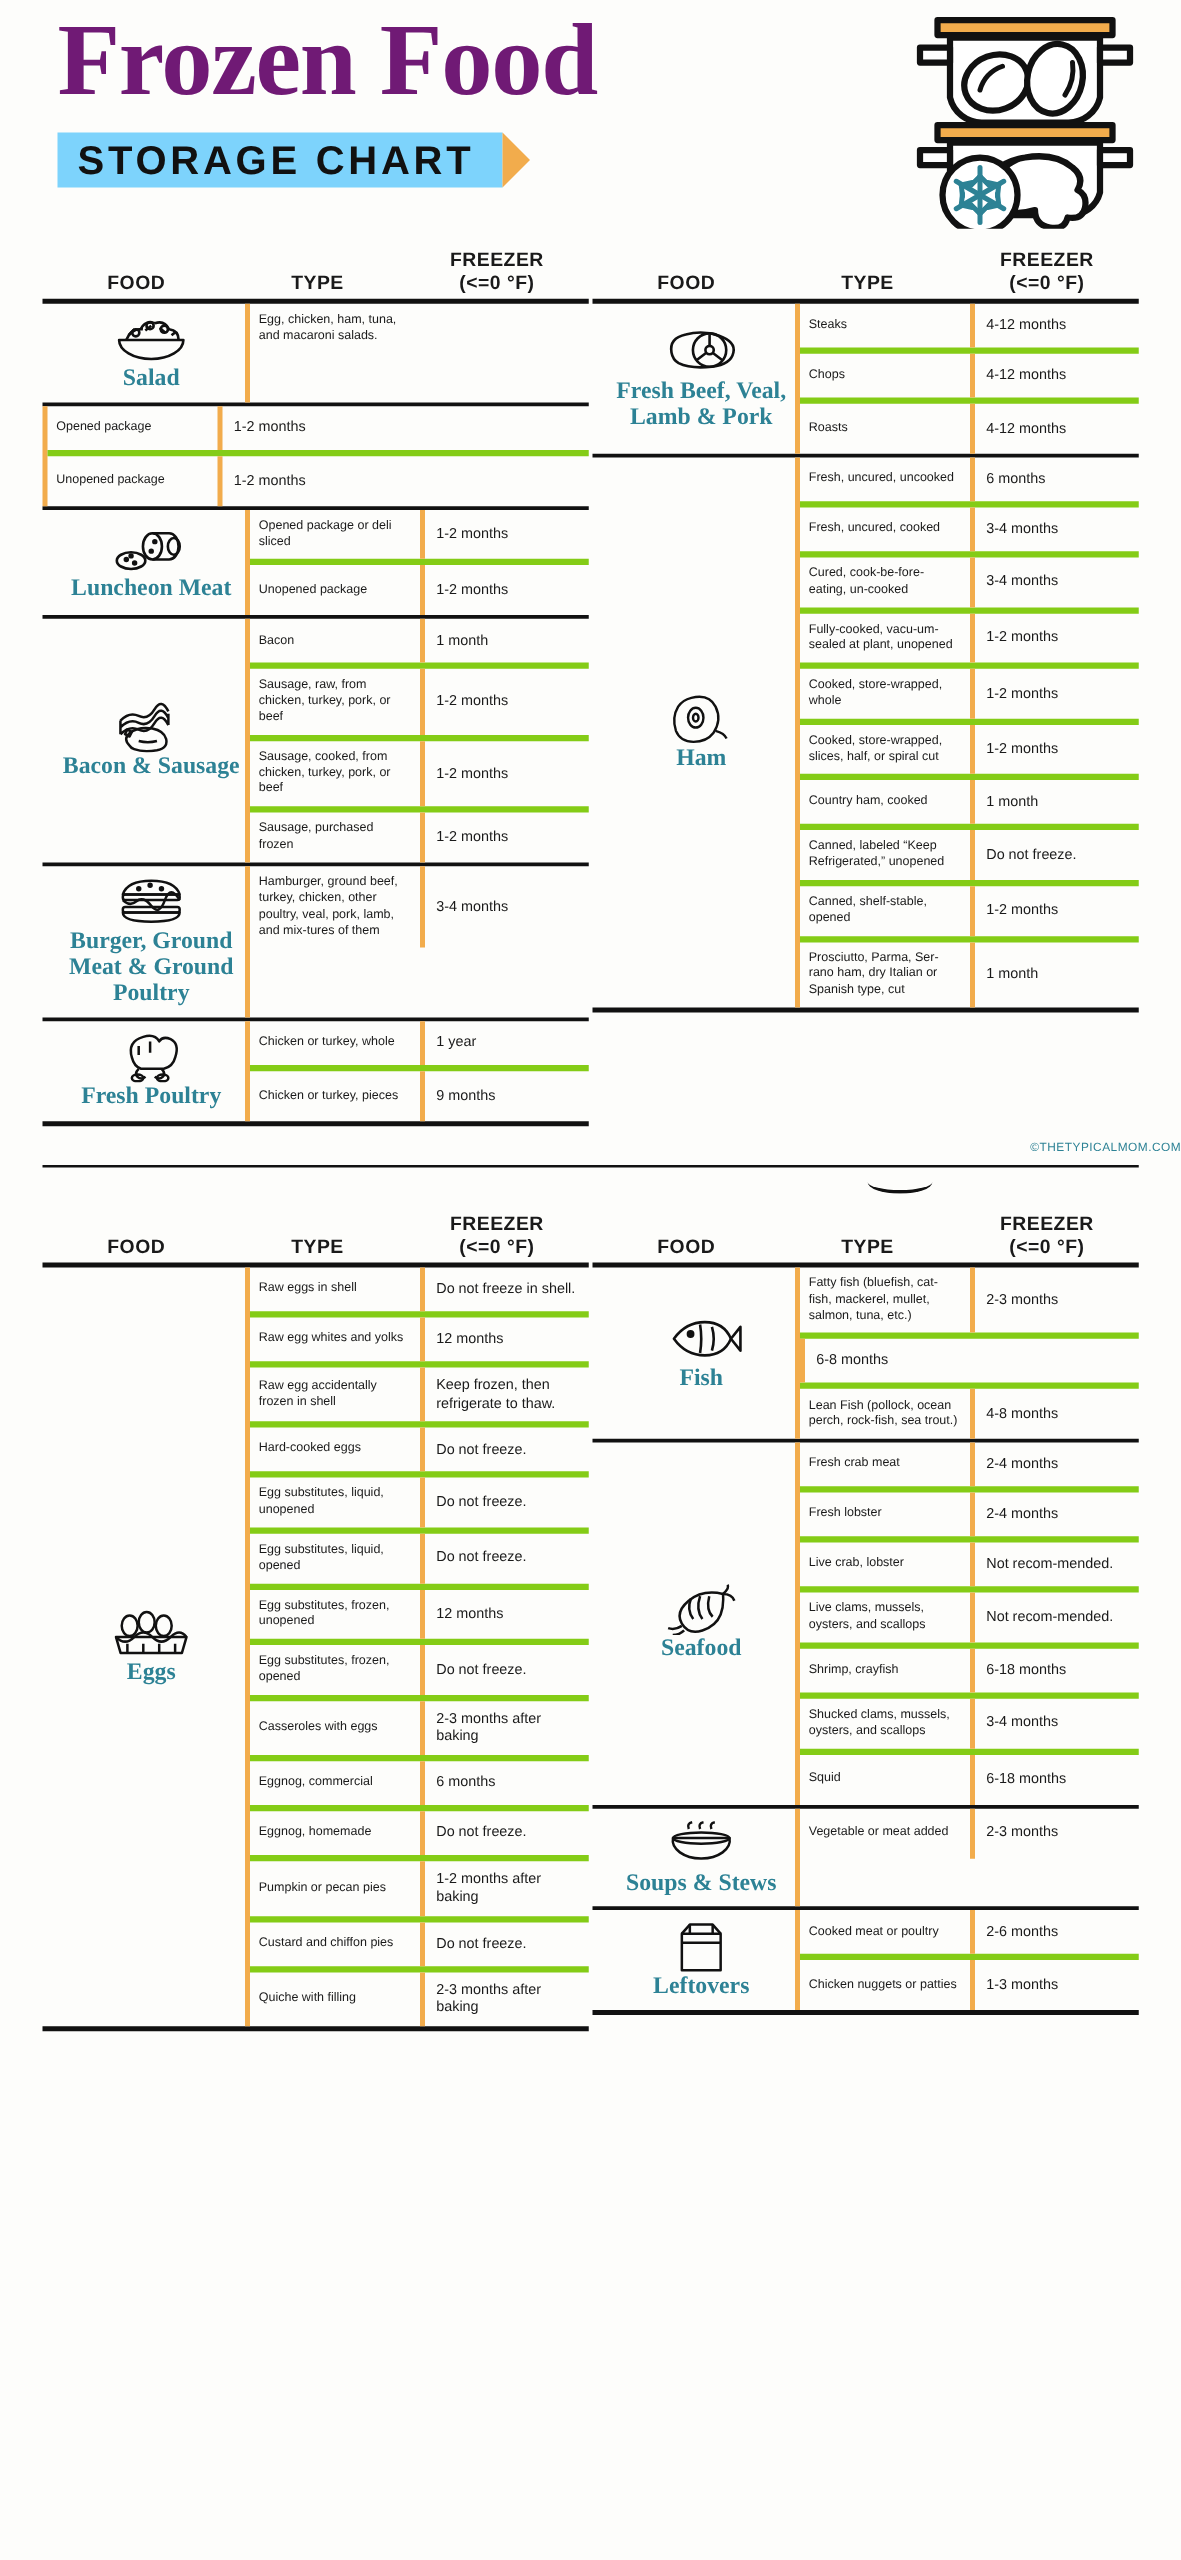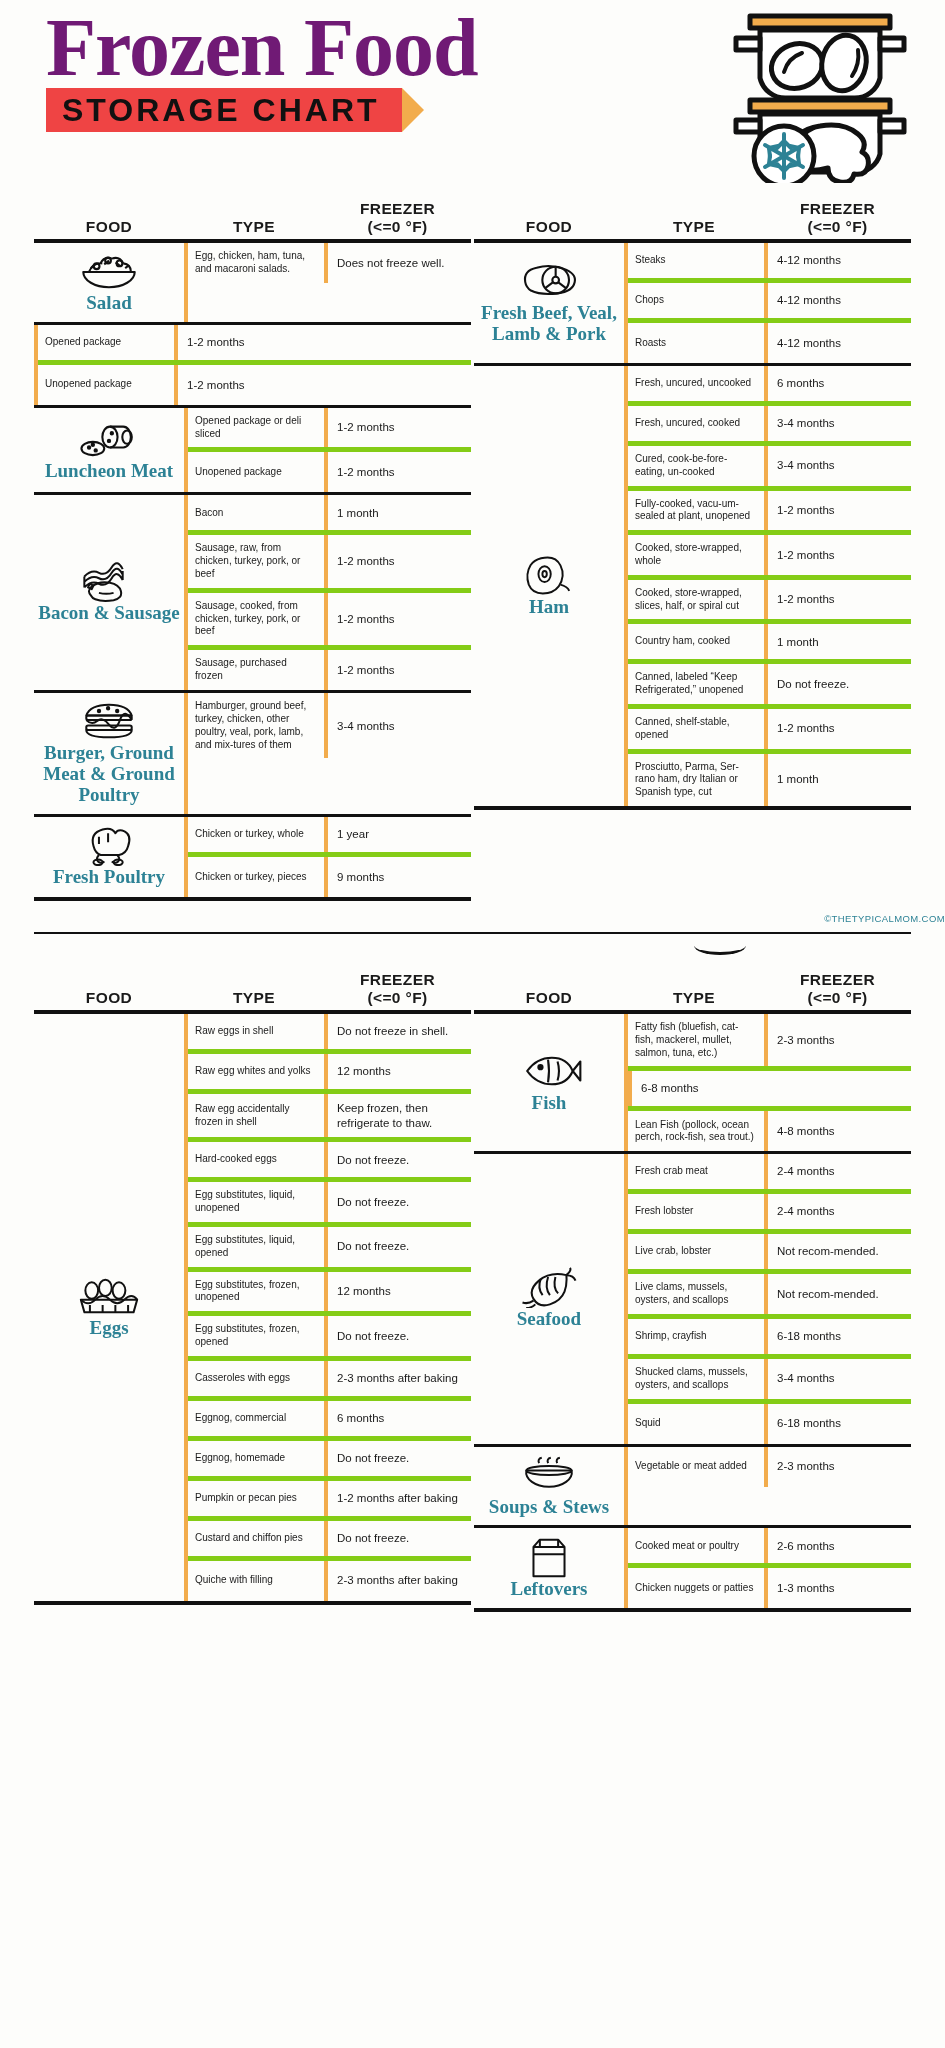--- a/index.html
+++ b/index.html
@@ -18,22 +18,22 @@
     font-family:"Liberation Serif", serif;
     font-weight:bold;
     font-size:82px;
     line-height:0.98;
     color:#701a75;
     letter-spacing:-1px;
   }
   .sub-banner {
     position:relative;
     display:inline-block;
-    margin-top:0;
-    background:#ef4444;
+    margin-top:18px;
+    background:#7dd3fc;
     height:44px;
     padding:0 22px 0 16px;
   }
   .sub-banner span {
     font-size:32px;
     font-weight:bold;
     letter-spacing:3px;
     line-height:44px;
     color:#111;
   }
@@ -71,20 +71,21 @@
   .grp { display:flex; border-bottom:3px solid #111; }
   .grp:last-child { border-bottom:4px solid #111; }
   .grp-food {
     width:150px;
     display:flex;
     flex-direction:column;
     align-items:center;
     justify-content:center;
     padding:8px 2px;
     text-align:center;
+    margin-left:12px;
   }
   .food-icon { height:40px; display:flex; align-items:center; justify-content:center; }
   .food-label {
     font-family:"Liberation Serif", serif;
     font-weight:bold;
     font-size:19px;
     line-height:1.1;
     color:#2d8295;
     margin-top:2px;
   }
@@ -210,21 +211,20 @@
                     <circle cx="42" cy="13" r="3"></circle>
                     <path d="M12 18l5-5M26 14l5-4M38 12l5 4M48 18l4-3"></path>
                   </g>
                 </svg>
               </div>
               <div class="food-label">Salad</div>
             </div>
             <div class="grp-rows">
               <div class="row">
                 <div class="cell-type">Egg, chicken, ham, tuna, and macaroni salads.</div>
-                <div class="cell-freez">Does not freeze well.</div>
               </div>
             </div>
           </div>
           <div class="grp">
             <div class="grp-rows">
               <div class="row">
                 <div class="cell-type">Opened package</div>
                 <div class="cell-freez">1-2 months</div>
               </div>
               <div class="row">

